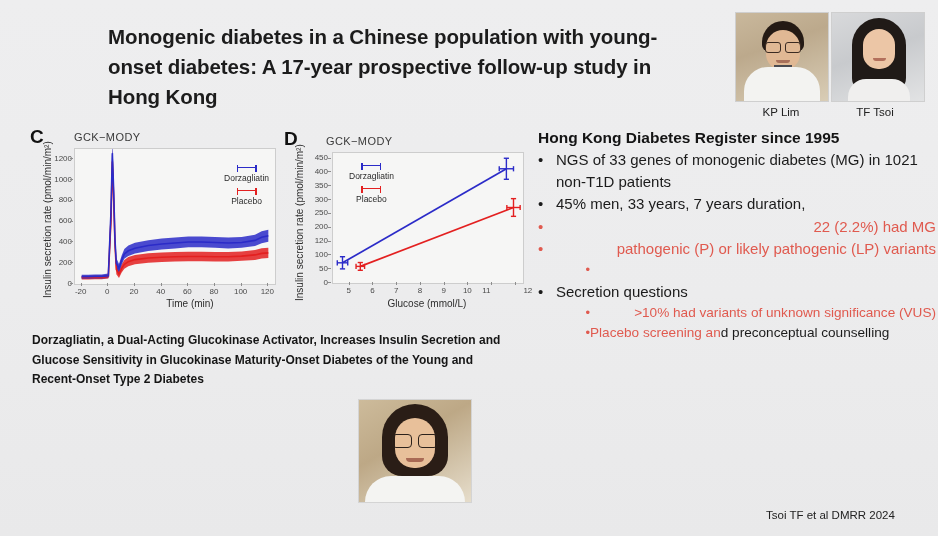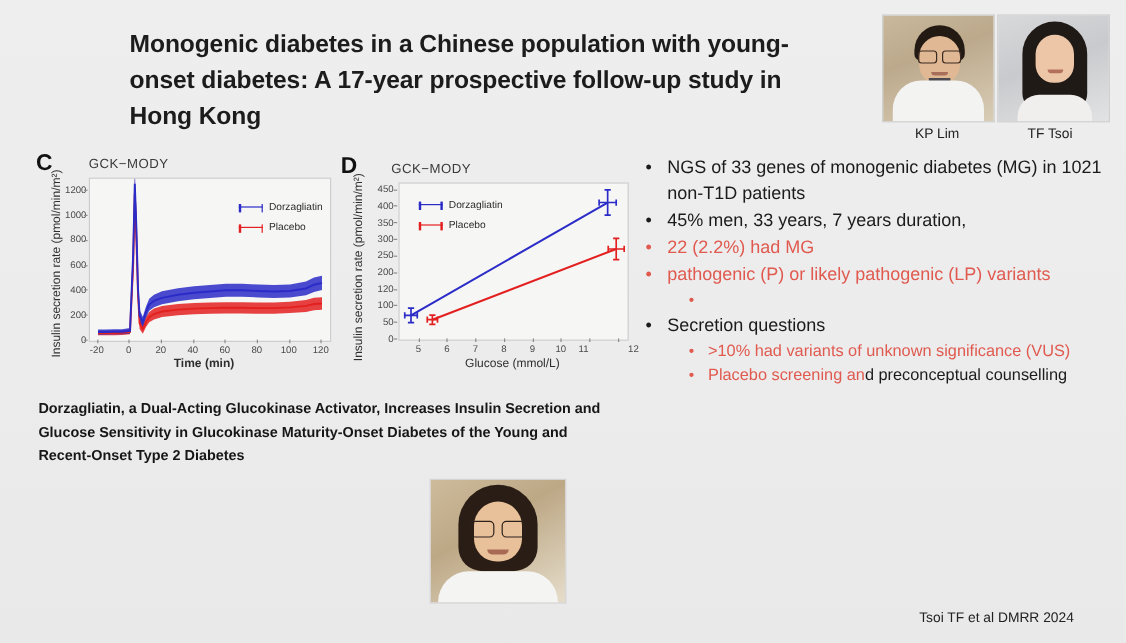--- a/index.html
+++ b/index.html
@@ -50,21 +50,21 @@
   .panel-title{position:absolute;font-size:11px;color:#3a3a3a;letter-spacing:.4px;}
   .ylab{
     position:absolute;transform:rotate(-90deg);transform-origin:left top;
     white-space:nowrap;font-size:10px;color:#2e2e2e;
   }
   .xlab{position:absolute;font-size:10px;color:#2e2e2e;text-align:center;}
   .plotbox{position:absolute;background:#f6f6f5;border:1px solid #cdcdcd;}
   .tick{position:absolute;font-size:8px;color:#4a4a4a;}
   .tkm{position:absolute;background:#8d8d8d;}
   .legend{position:absolute;font-size:8.5px;color:#2b2b2b;}
-  .legend .row{display:flex;align-items:center;gap:5px;margin-bottom:7px;}
+  .legend .row{display:flex;align-items:center;gap:5px;margin-bottom:7px;flex-direction:column;}
   .legend .bar{width:20px;height:0;border-top:1.6px solid;position:relative;}
   .legend .bar:before,.legend .bar:after{content:"";position:absolute;top:-3px;height:7px;width:1.6px;background:currentColor;}
   .legend .bar:before{left:0;}
   .legend .bar:after{right:0;}
 
   
   .caption{
     position:absolute;left:32px;top:331px;width:480px;
     font-size:12px;font-weight:700;line-height:19.5px;color:#161616;
   }
@@ -82,21 +82,21 @@
 
   
   .rcol{position:absolute;left:538px;top:128px;width:398px;}
   .rhead{font-size:15.5px;font-weight:700;color:#141414;line-height:20px;margin-bottom:1px;}
   .b1{display:flex;font-size:15px;line-height:21.5px;color:#1b1b1b;margin-top:1px;}
   .b1 .bul{width:18px;flex:0 0 18px;text-align:left;font-size:15px;line-height:21.5px;}
   .b1 .txt{flex:1;}
   .b2{display:flex;font-size:13.6px;line-height:20.5px;color:#1b1b1b;margin-top:0px;padding-left:36px;}
   .b2 .bul{width:16px;flex:0 0 16px;font-size:13px;}
   .b2 .txt{flex:1;}
-  .red{color:#e05a4f;}
+  .red{color:#e05a4f;text-align:right;}
   .blk{color:#1b1b1b;}
 
   
   .cite{position:absolute;font-size:11.5px;color:#222;}
 </style>
 </head>
 <body>
 
 <div class="slide">
 
@@ -176,21 +176,21 @@
         <div class="tkm" style="left: 130.667px; top: 157px; width: 1px; height: 3px;"></div>
         <div class="tick" style="left: 148.333px; top: 161px; width: 18px; text-align: center;">60</div>
         <div class="tkm" style="left: 157.333px; top: 157px; width: 1px; height: 3px;"></div>
         <div class="tick" style="left: 175px; top: 161px; width: 18px; text-align: center;">80</div>
         <div class="tkm" style="left: 184px; top: 157px; width: 1px; height: 3px;"></div>
         <div class="tick" style="left: 201.667px; top: 161px; width: 18px; text-align: center;">100</div>
         <div class="tkm" style="left: 210.667px; top: 157px; width: 1px; height: 3px;"></div>
         <div class="tick" style="left: 228.333px; top: 161px; width: 18px; text-align: center;">120</div>
         <div class="tkm" style="left: 237.333px; top: 157px; width: 1px; height: 3px;"></div>
       </div>
-    <div class="xlab" style="left:40px;top:172px;width:200px;font-weight:bold;">Time (min)</div>
+    <div class="xlab" style="left:60px;top:172px;width:200px;">Time (min)</div>
   </div>
 
   <div class="panel" style="left:284px;top:126px;width:250px;height:195px;">
     <div class="panel-letter" style="left:0;top:2px;">D</div>
     <div class="panel-title" style="left:42px;top:9px;">GCK−MODY</div>
     <div class="ylab" style="left:10px;top:175px;">Insulin secretion rate (pmol/min/m²)</div>
     <div class="plotbox" style="left:48px;top:26px;width:190px;height:130px;">
       <svg width="190" height="130" viewBox="0 0 190 130" style="display:block;">
         <g id="dSeries">
             <polyline points="9.50,109.81 173.38,15.77" fill="none" stroke="#2b2bc8" stroke-width="1.7"></polyline>
@@ -282,20 +282,21 @@
     <div class="face"></div>
     <div class="glasses">
         <i></i>
         <i></i>
       </div>
     <div class="mouth"></div>
     <div class="coat"></div>
   </div>
 
   <div class="rcol">
+    <div class="rhead">Hong Kong Diabetes Register since 1995</div>
     <div id="bulletHost">
         <div class="b1">
           <span class="bul">•</span>
           <span class="txt">NGS of 33 genes of monogenic diabetes (MG)  in 1021 non-T1D patients</span>
         </div>
         <div class="b1">
           <span class="bul">•</span>
           <span class="txt">45% men, 33 years, 7 years duration,</span>
         </div>
         <div class="b1">

